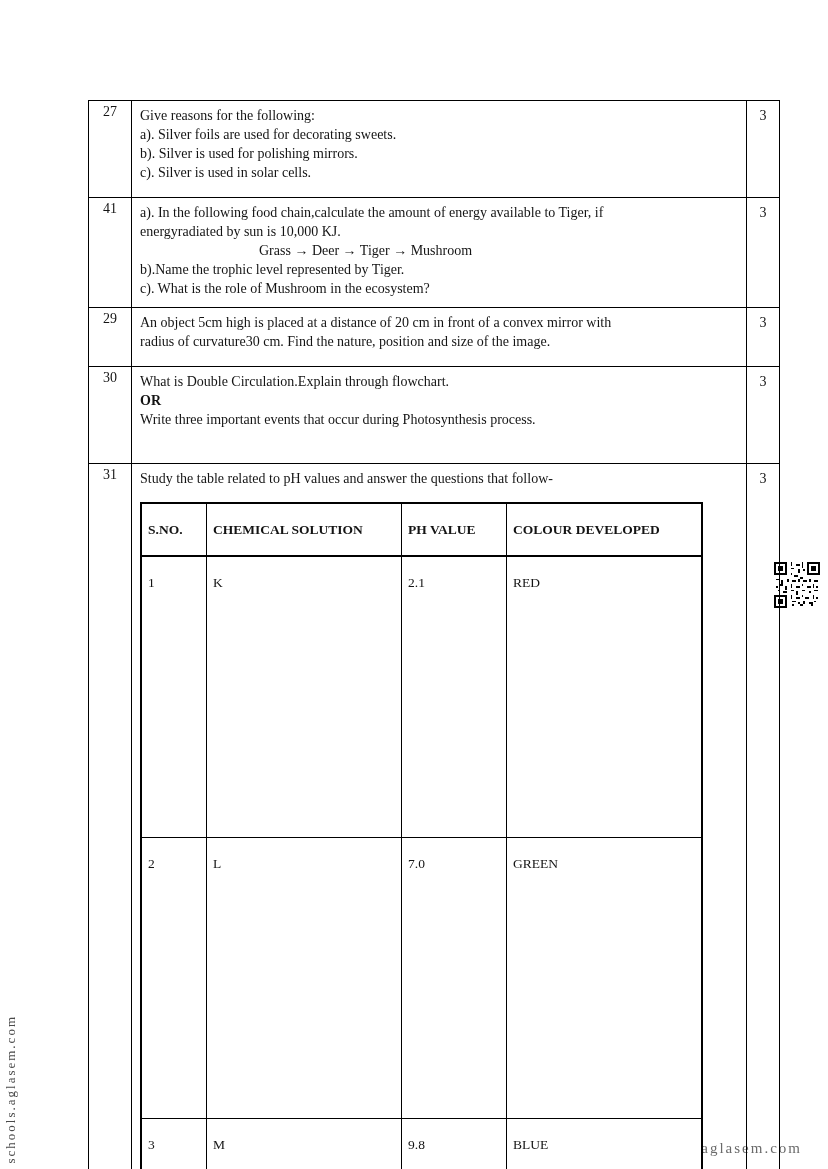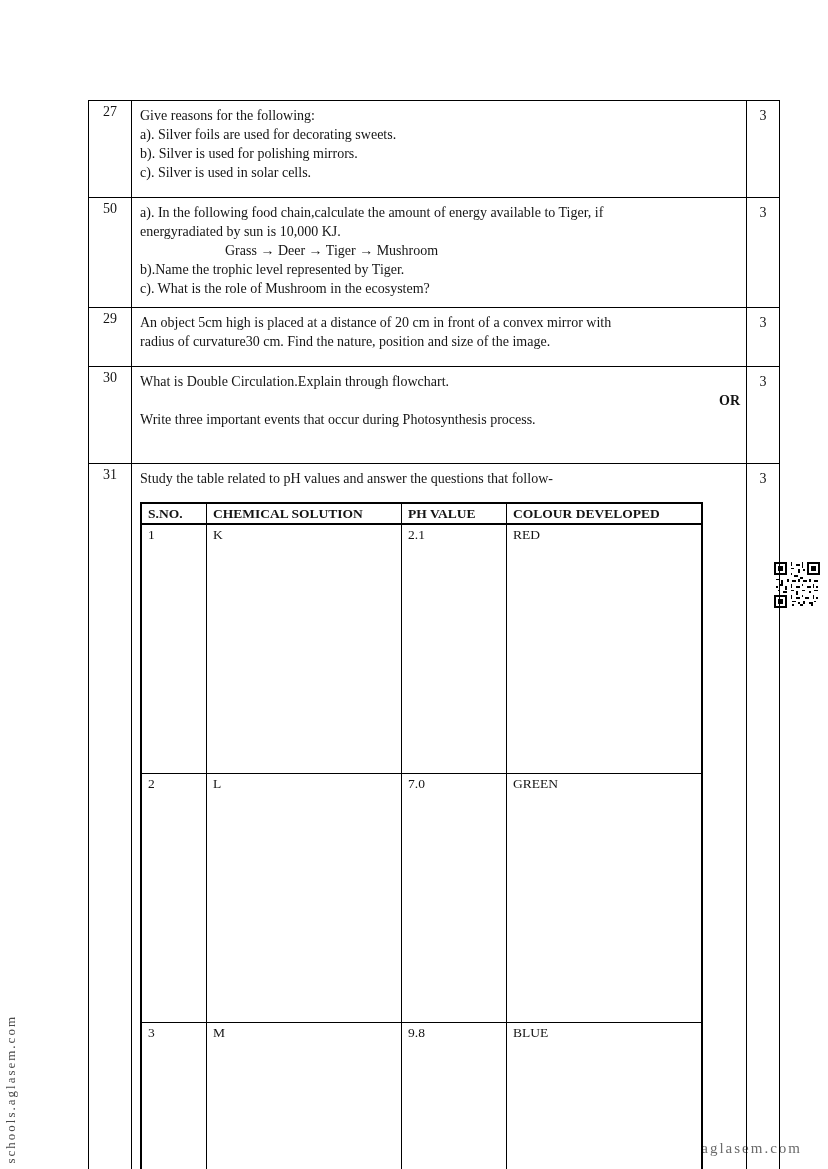--- a/index.html
+++ b/index.html
@@ -13,26 +13,26 @@
     border-collapse:collapse;table-layout:fixed;
     font-size:14px;line-height:19px;color:#141414;
   }
   .qtable td{border:1.5px solid #000;vertical-align:top;}
   td.qnum{width:40px;text-align:center;}
   td.qbody{width:600px;padding:5px 6px 5px 8px;}
   td.qmarks{width:30px;text-align:center;padding-top:5px;}
   tr.r27 td{height:86px;} tr.r28 td{height:99px;} tr.r29 td{height:48px;}
   tr.r30 td{height:86px;margin-left:46px;} tr.r31 td{height:246px;}
   .line{margin:0;}
-  .center{text-align:right;}
+  .center{text-align:left;}
   .bold{font-weight:bold;}
-  .chain{margin-left:85px;}
+  .chain{margin-left:119px;}
   
   table.ph{border-collapse:collapse;margin:14px 0 8px 0;font-size:13.5px;border:2px solid #000;}
-  .ph th,.ph td{border:1.2px solid #000;padding:1px 6px;text-align:left;vertical-align:top;line-height:17px;}
+  .ph th,.ph td{border:1.2px solid #000;padding:17px 6px;text-align:left;vertical-align:top;line-height:17px;}
   .ph th{font-weight:bold;border-bottom:2px solid #000;}
   .ph .c0{width:52px;} .ph .c1{width:182px;} .ph .c2{width:92px;} .ph .c3{width:182px;}
   
   .wm-left{
     position:absolute;left:3px;bottom:6px;
     writing-mode:vertical-rl;transform:rotate(180deg);
     font-family:"Liberation Serif", serif;font-size:13px;
     letter-spacing:2px;color:#4a4a4a;
   }
   .wm-br{
@@ -121,21 +121,21 @@
     <td class="qbody">
       <div class="line">Give reasons for the following:</div>
       <div class="line">a). Silver foils are used for decorating sweets.</div>
       <div class="line">b). Silver is used for polishing mirrors.</div>
       <div class="line">c). Silver is used in solar cells.</div>
     </td>
     <td class="qmarks">3</td>
   </tr>
 
   <tr class="r28">
-    <td class="qnum">50</td>
+    <td class="qnum">41</td>
     <td class="qbody">
       <div class="line">a). In the following food chain,calculate the amount of energy available to Tiger, if</div>
       <div class="line">energyradiated by sun is 10,000 KJ.</div>
       <div class="line chain">Grass  →  Deer  →  Tiger  →  Mushroom</div>
       <div class="line">b).Name the trophic level represented by Tiger.</div>
       <div class="line">c). What is the role of Mushroom in the ecosystem?</div>
     </td>
     <td class="qmarks">3</td>
   </tr>
 

